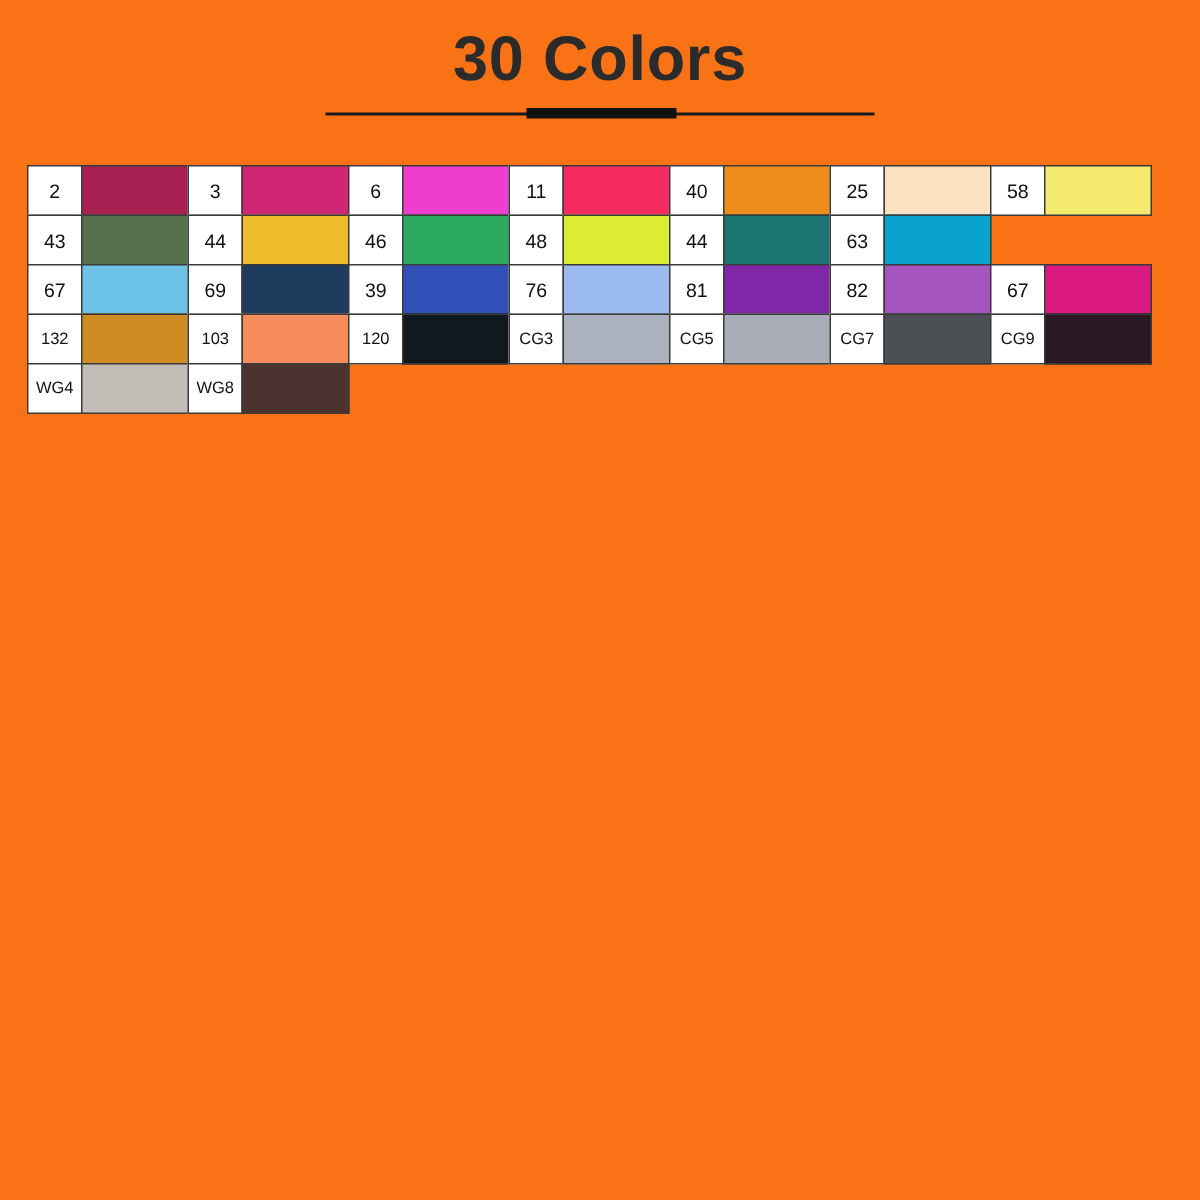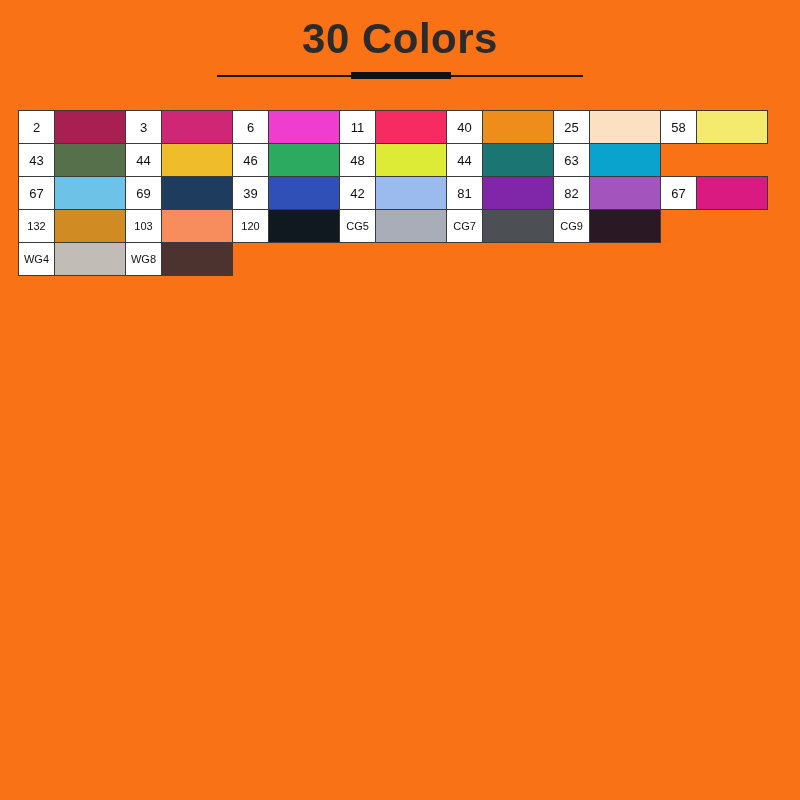--- a/index.html
+++ b/index.html
@@ -179,21 +179,21 @@
         </div>
         <div class="swatch-pair">
           <div class="swatch-label">69</div>
           <div class="swatch-color" style="background: rgb(29, 60, 94);"></div>
         </div>
         <div class="swatch-pair">
           <div class="swatch-label">39</div>
           <div class="swatch-color" style="background: rgb(48, 80, 184);"></div>
         </div>
         <div class="swatch-pair">
-          <div class="swatch-label">42</div>
+          <div class="swatch-label">76</div>
           <div class="swatch-color" style="background: rgb(155, 187, 238);"></div>
         </div>
         <div class="swatch-pair">
           <div class="swatch-label">81</div>
           <div class="swatch-color" style="background: rgb(128, 38, 168);"></div>
         </div>
         <div class="swatch-pair">
           <div class="swatch-label">82</div>
           <div class="swatch-color" style="background: rgb(164, 85, 189);"></div>
         </div>
@@ -209,20 +209,24 @@
         </div>
         <div class="swatch-pair">
           <div class="swatch-label narrow-text">103</div>
           <div class="swatch-color" style="background: rgb(247, 141, 93);"></div>
         </div>
         <div class="swatch-pair">
           <div class="swatch-label narrow-text">120</div>
           <div class="swatch-color" style="background: rgb(16, 25, 31);"></div>
         </div>
         <div class="swatch-pair">
+          <div class="swatch-label narrow-text">CG3</div>
+          <div class="swatch-color" style="background: rgb(172, 177, 192);"></div>
+        </div>
+        <div class="swatch-pair">
           <div class="swatch-label narrow-text">CG5</div>
           <div class="swatch-color" style="background: rgb(168, 173, 184);"></div>
         </div>
         <div class="swatch-pair">
           <div class="swatch-label narrow-text">CG7</div>
           <div class="swatch-color" style="background: rgb(76, 79, 84);"></div>
         </div>
         <div class="swatch-pair">
           <div class="swatch-label narrow-text">CG9</div>
           <div class="swatch-color" style="background: rgb(42, 24, 37);"></div>

